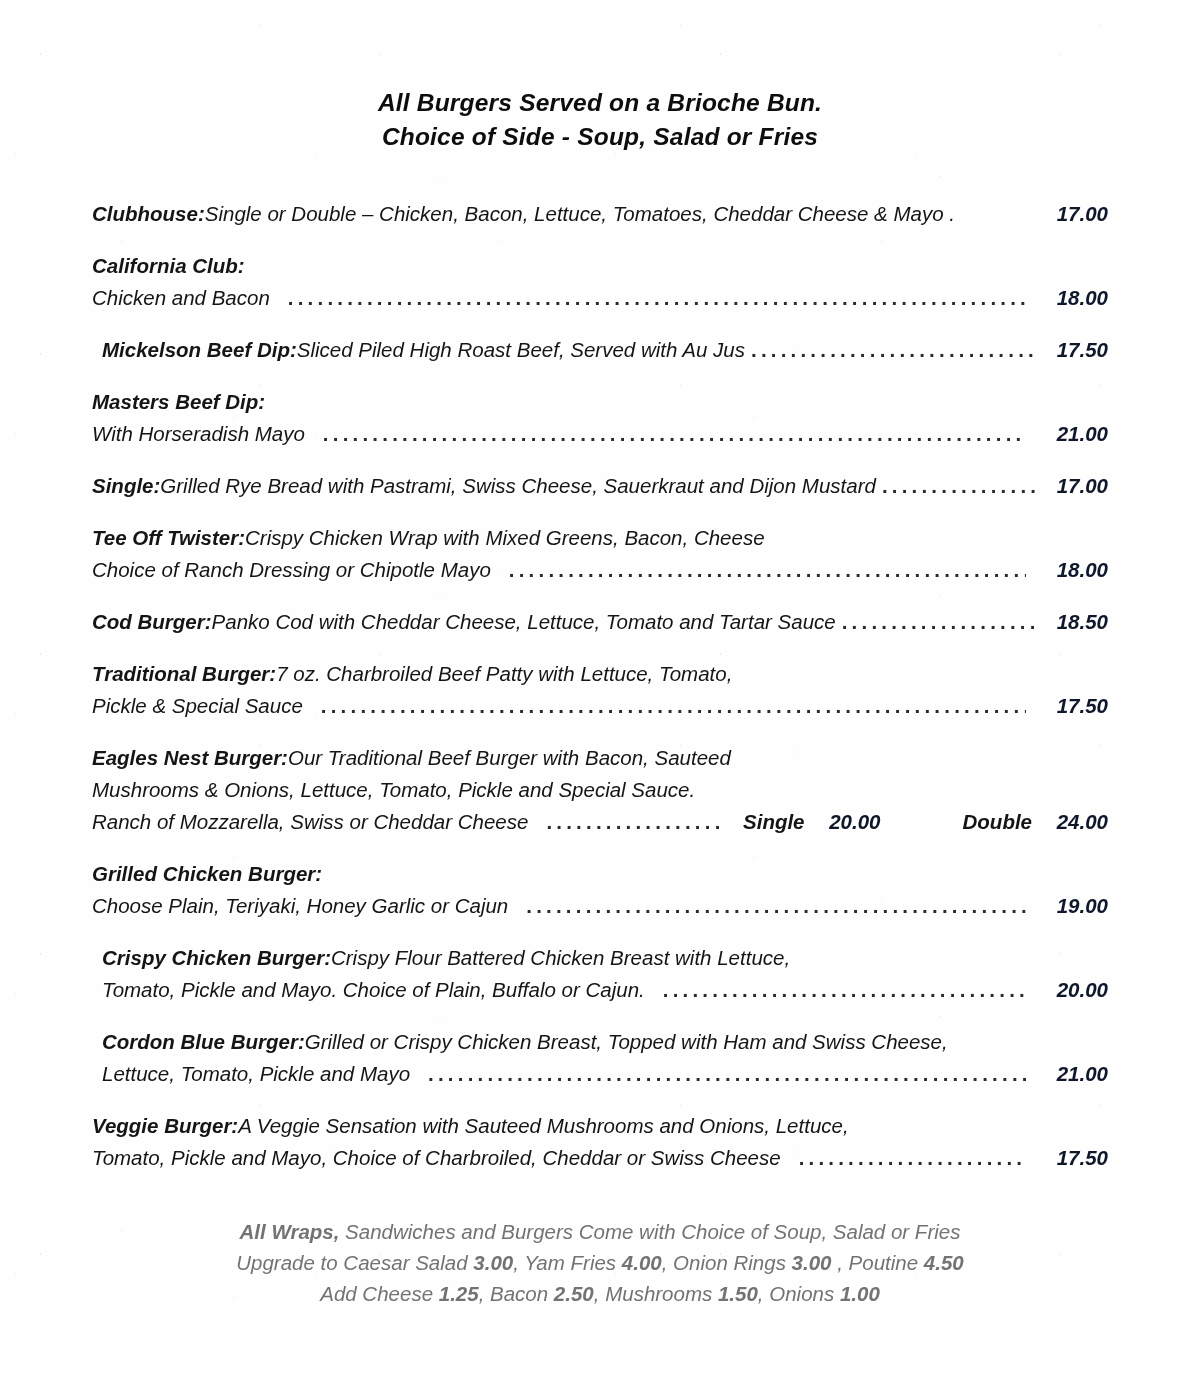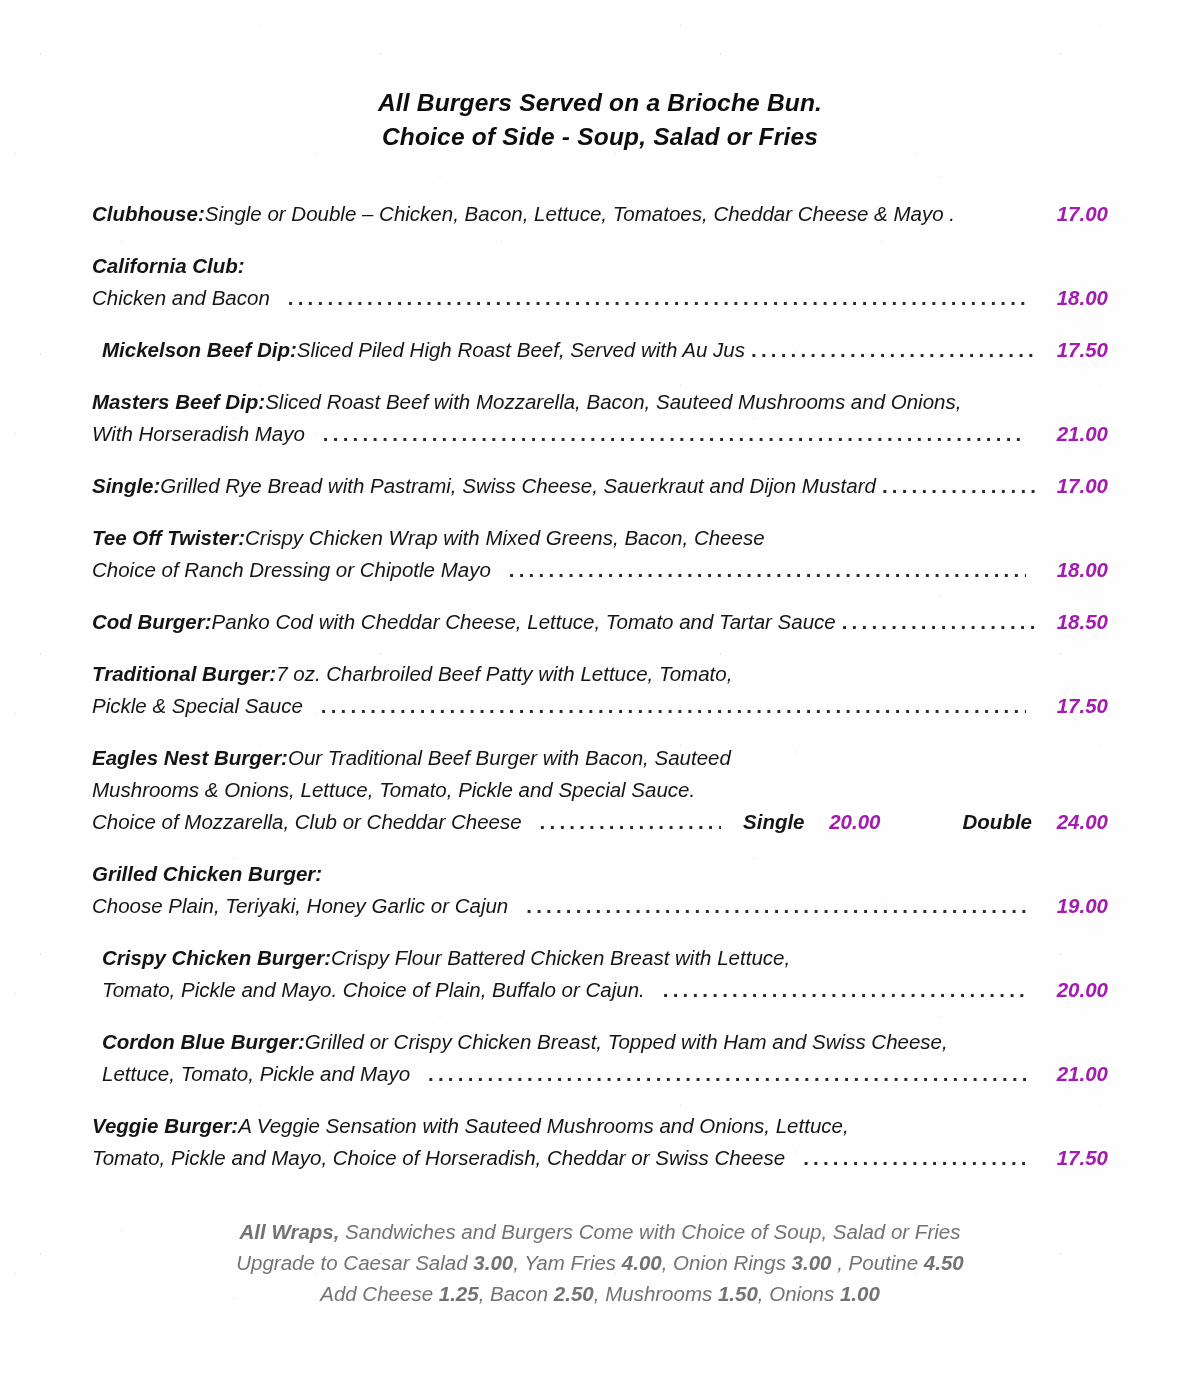--- a/index.html
+++ b/index.html
@@ -100,21 +100,21 @@
     content: "......................................................................................................................................";
   }
   .leader.none { flex: 1 1 auto; }
   .leader.none::before { content: ""; }
 
   .price {
     flex: 0 0 auto;
     font-weight: bold;
     font-style: italic;
     font-size: 20.5px;
-    color: #a21caf;
+    color: #0f172a;
     text-align: right;
     min-width: 66px;
   }
   .price-label {
     font-weight: bold;
     font-style: italic;
     flex: 0 0 auto;
     padding-left: 6px;
   }
   .dual {
@@ -183,21 +183,20 @@
         <span class="text name">Mickelson Beef Dip:</span>
         <span class="text"> Sliced Piled High Roast Beef, Served with Au Jus</span>
         <span class="leader"></span>
         <span class="price">17.50</span>
       </div>
     </div>
 
     <div class="menu-item">
       <div class="row">
         <span class="text name">Masters Beef Dip:</span>
-        <span class="text">  Sliced Roast Beef with Mozzarella, Bacon, Sauteed Mushrooms and Onions,</span>
       </div>
       <div class="row cont">
         <span class="text">With Horseradish Mayo</span>
         <span class="leader"></span>
         <span class="price">21.00</span>
       </div>
     </div>
 
     <div class="menu-item">
       <div class="row">
@@ -243,21 +242,21 @@
 
     <div class="menu-item">
       <div class="row">
         <span class="text name">Eagles Nest Burger:</span>
         <span class="text"> Our Traditional Beef Burger with Bacon, Sauteed</span>
       </div>
       <div class="row cont">
         <span class="text">Mushrooms &amp; Onions, Lettuce, Tomato, Pickle and Special Sauce.</span>
       </div>
       <div class="row cont">
-        <span class="text">Choice of Mozzarella, Club or Cheddar Cheese</span>
+        <span class="text">Ranch of Mozzarella, Swiss or Cheddar Cheese</span>
         <span class="leader"></span>
         <span class="dual">
           <span class="price-label">Single</span>
           <span class="price">20.00</span>
           <span class="gap"></span>
           <span class="price-label">Double</span>
           <span class="price">24.00</span>
         </span>
       </div>
     </div>
@@ -296,21 +295,21 @@
         <span class="price">21.00</span>
       </div>
     </div>
 
     <div class="menu-item">
       <div class="row">
         <span class="text name">Veggie Burger:</span>
         <span class="text"> A Veggie Sensation with Sauteed Mushrooms and Onions, Lettuce,</span>
       </div>
       <div class="row cont">
-        <span class="text">Tomato, Pickle and Mayo, Choice of Horseradish, Cheddar or Swiss Cheese</span>
+        <span class="text">Tomato, Pickle and Mayo, Choice of Charbroiled, Cheddar or Swiss Cheese</span>
         <span class="leader"></span>
         <span class="price">17.50</span>
       </div>
     </div>
 
   </div>
 
   <div class="footer">
     <div>
       <b>All Wraps,</b><span> Sandwiches and Burgers Come with Choice of Soup, Salad or Fries</span>

